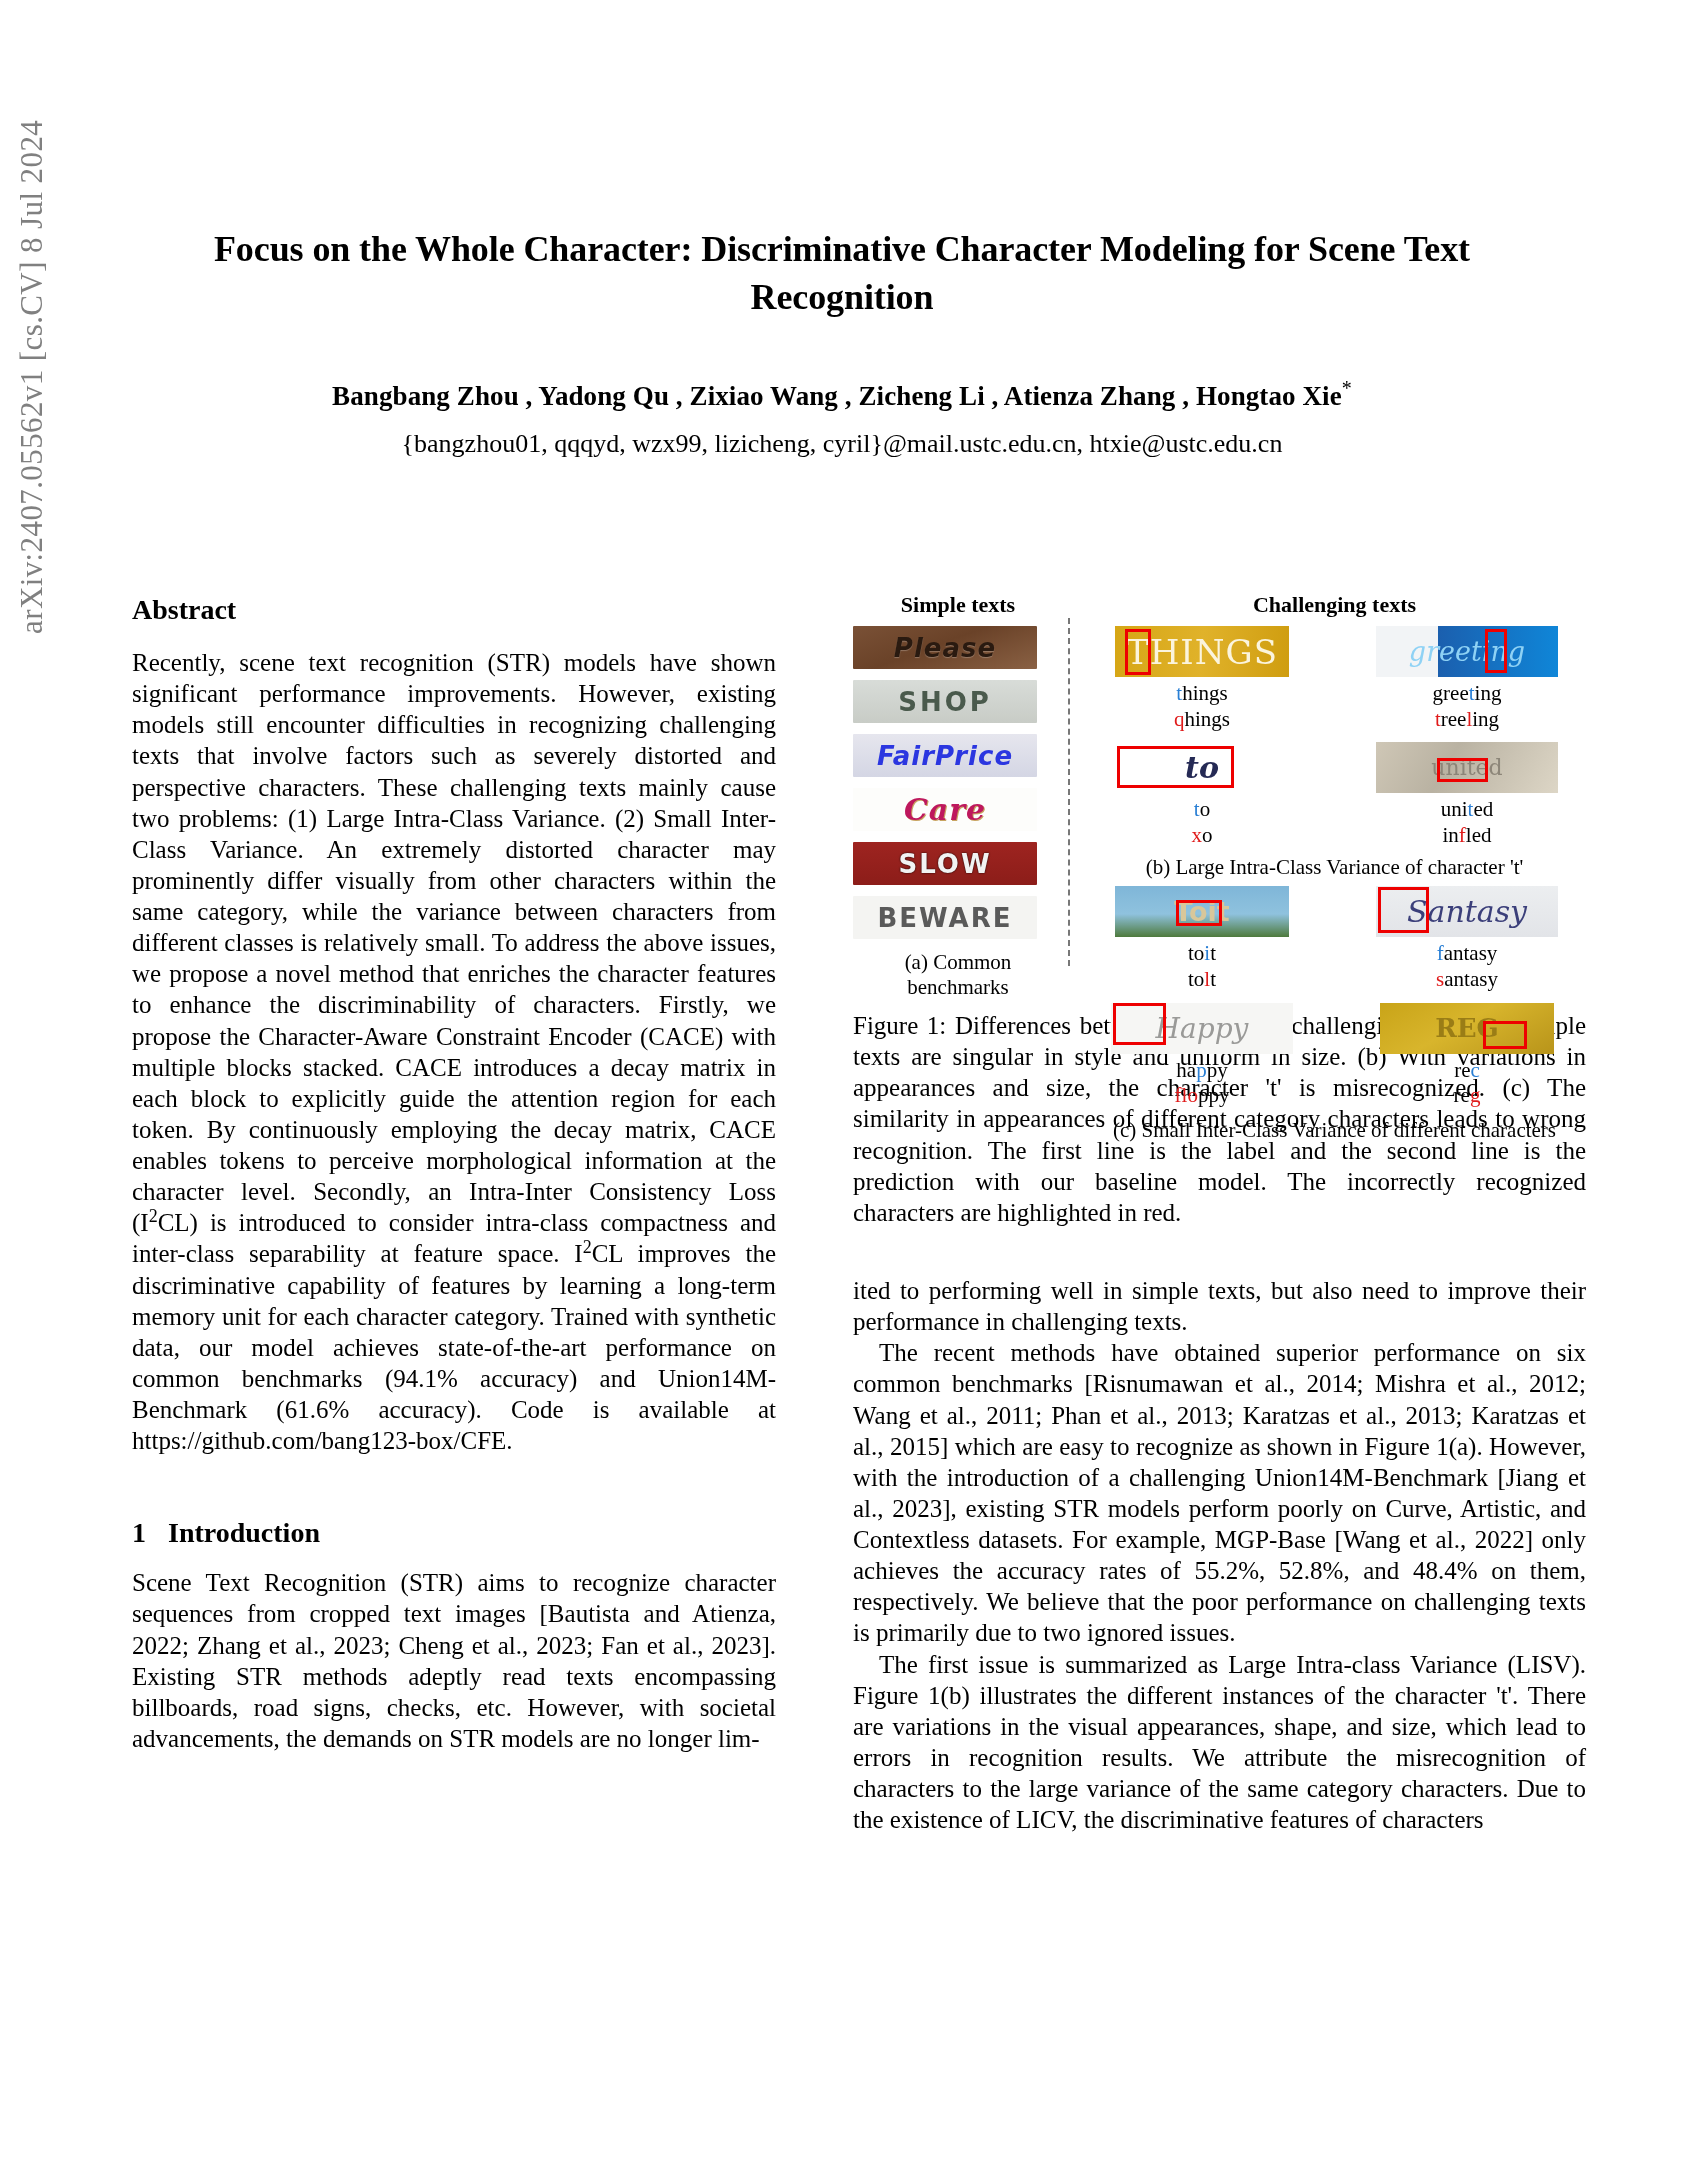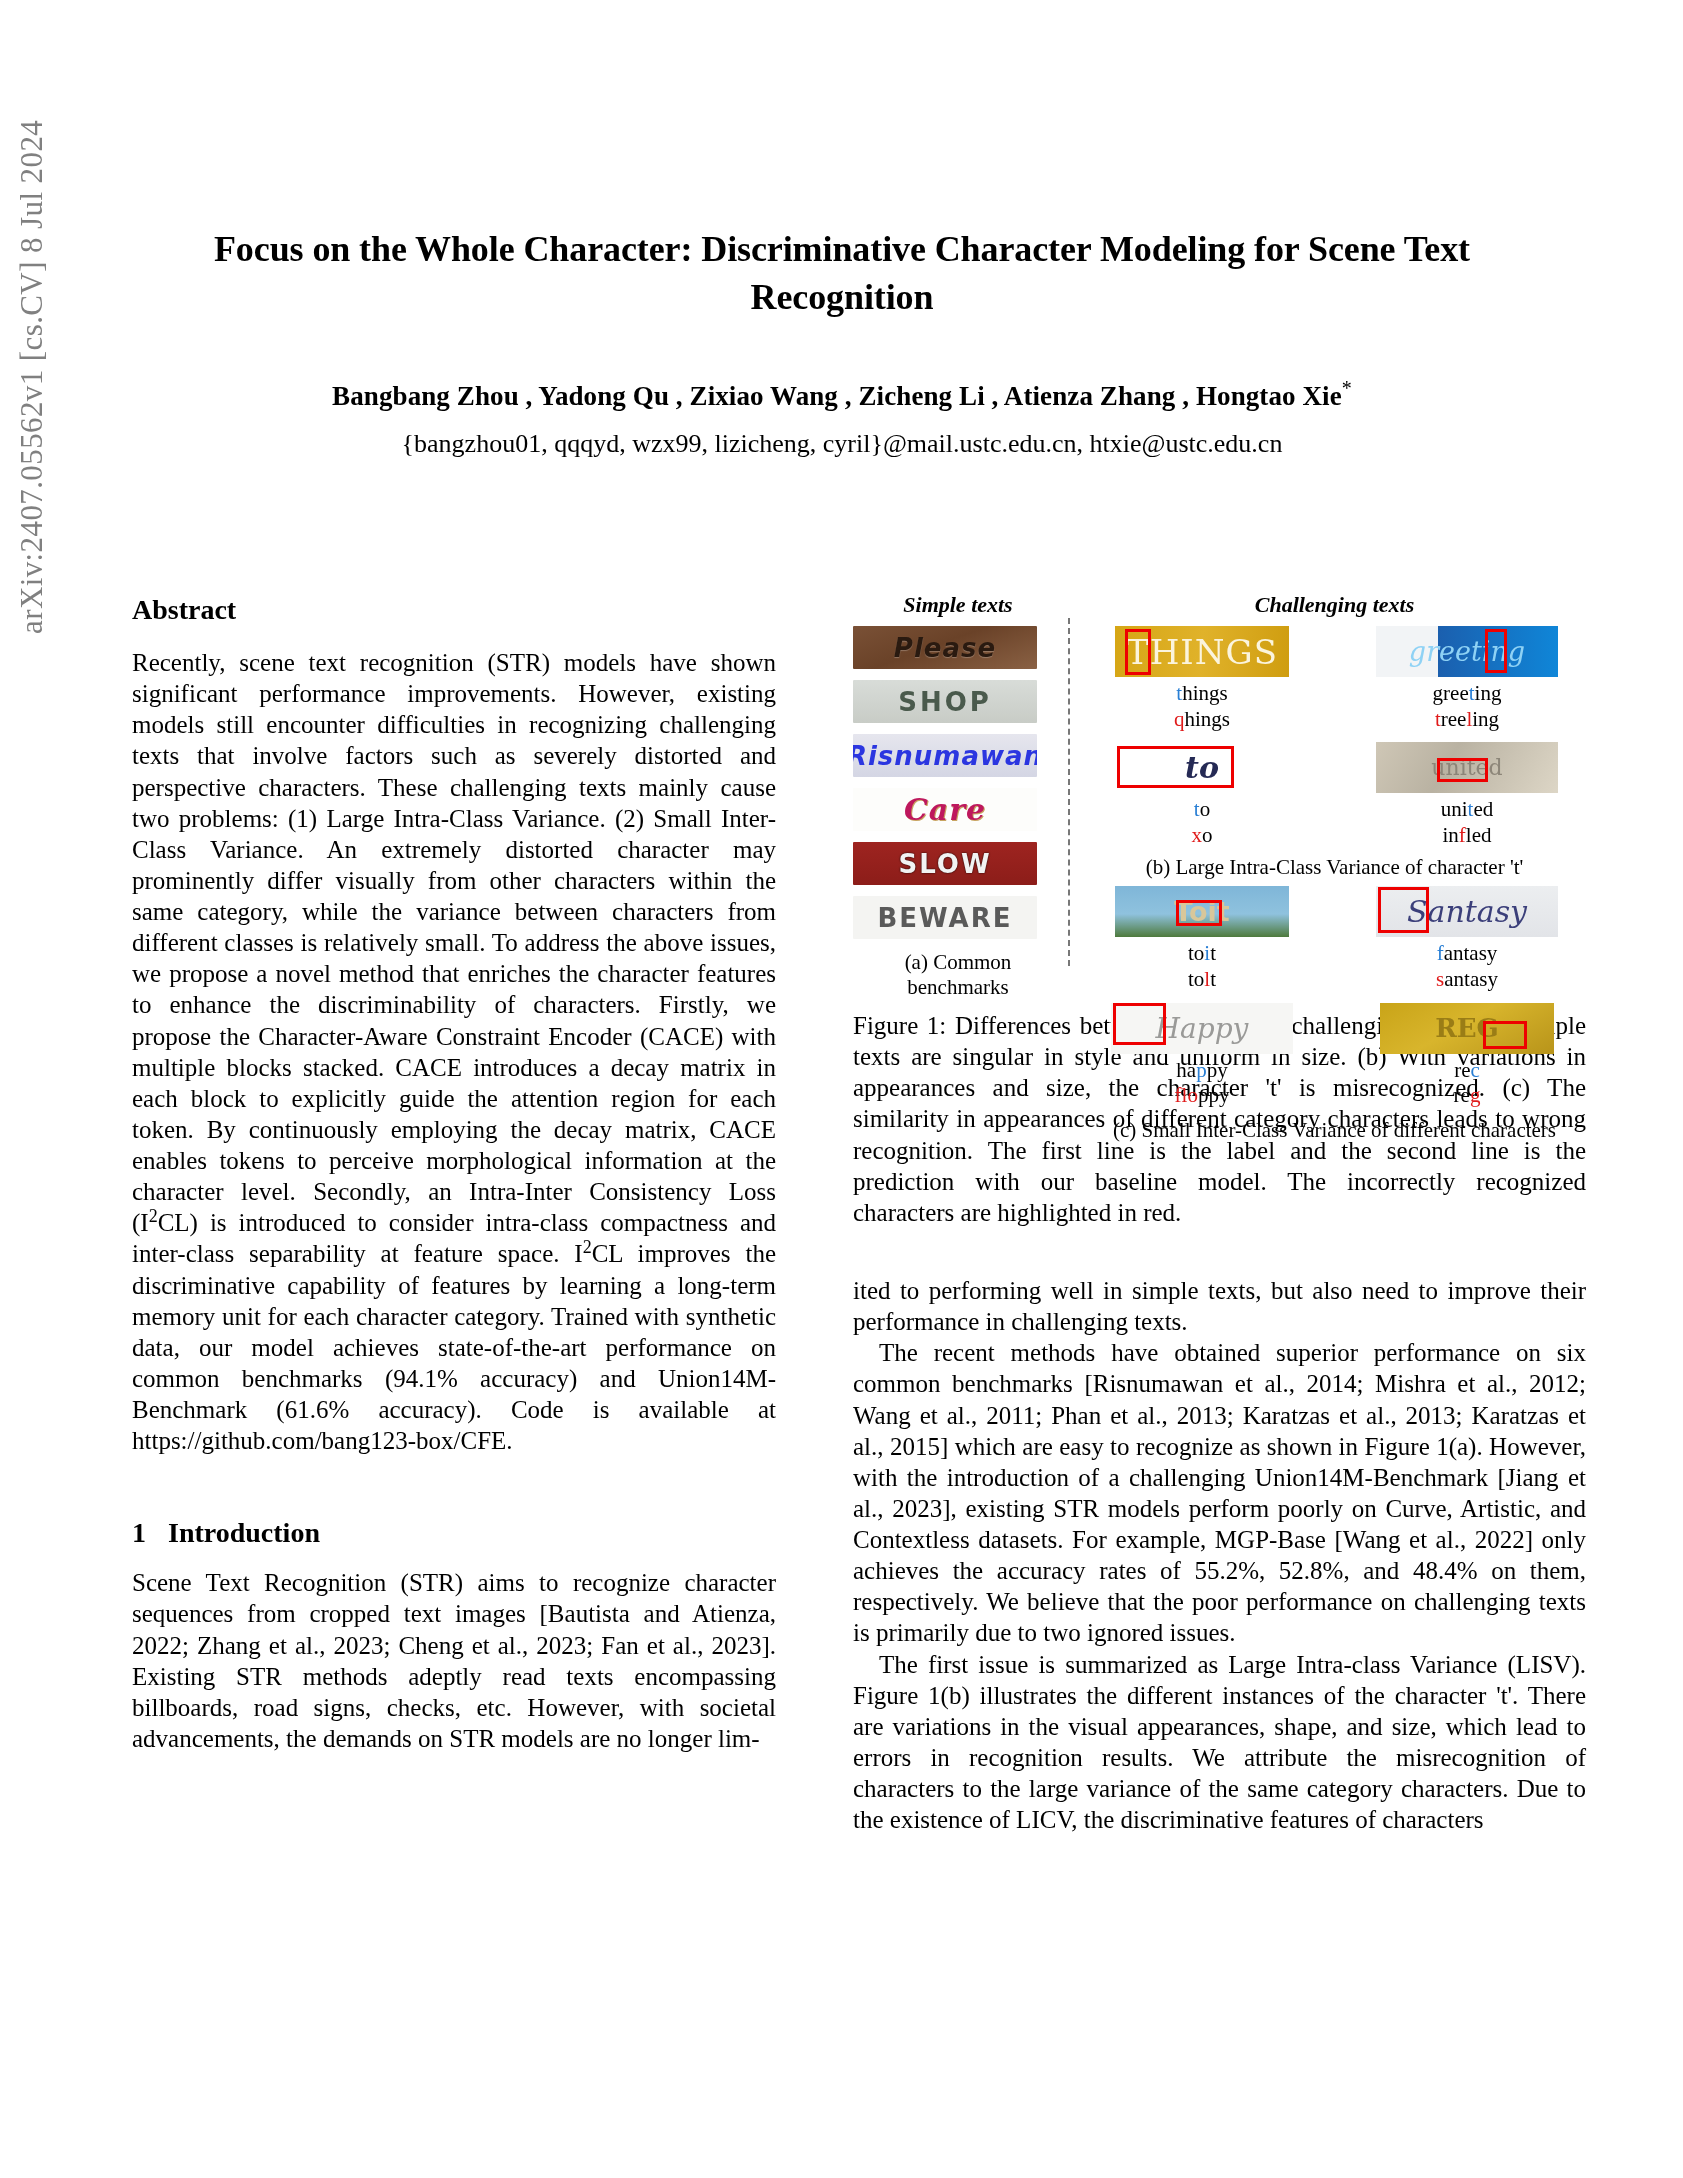--- a/index.html
+++ b/index.html
@@ -135,21 +135,20 @@
   }
   .fig-headers {
     display: flex;
     height: 30px;
     align-items: flex-start;
   }
   .fig-hdr {
     font-size: 22px;
     font-weight: bold;
     text-align: center;
-    font-style: italic;
   }
   .fig-hdr.left  { width: 210px; }
   .fig-hdr.right { width: 503px; margin-left: 20px; }
 
   
   #fig-divider {
     position: absolute;
     left: 215px;
     top: 26px;
     width: 0;
@@ -396,21 +395,21 @@
       <div id="fig-body">
 
         <div id="fig-left-col">
           <div class="chip chip-please">
               <span>Please</span>
             </div>
           <div class="chip chip-shop">
               <span>SHOP</span>
             </div>
           <div class="chip chip-fairprice">
-              <span>Risnumawan</span>
+              <span>FairPrice</span>
             </div>
           <div class="chip chip-care">
               <span>Care</span>
             </div>
           <div class="chip chip-slow">
               <span>SLOW</span>
             </div>
           <div class="chip chip-beware">
               <span>BEWARE</span>
             </div>

